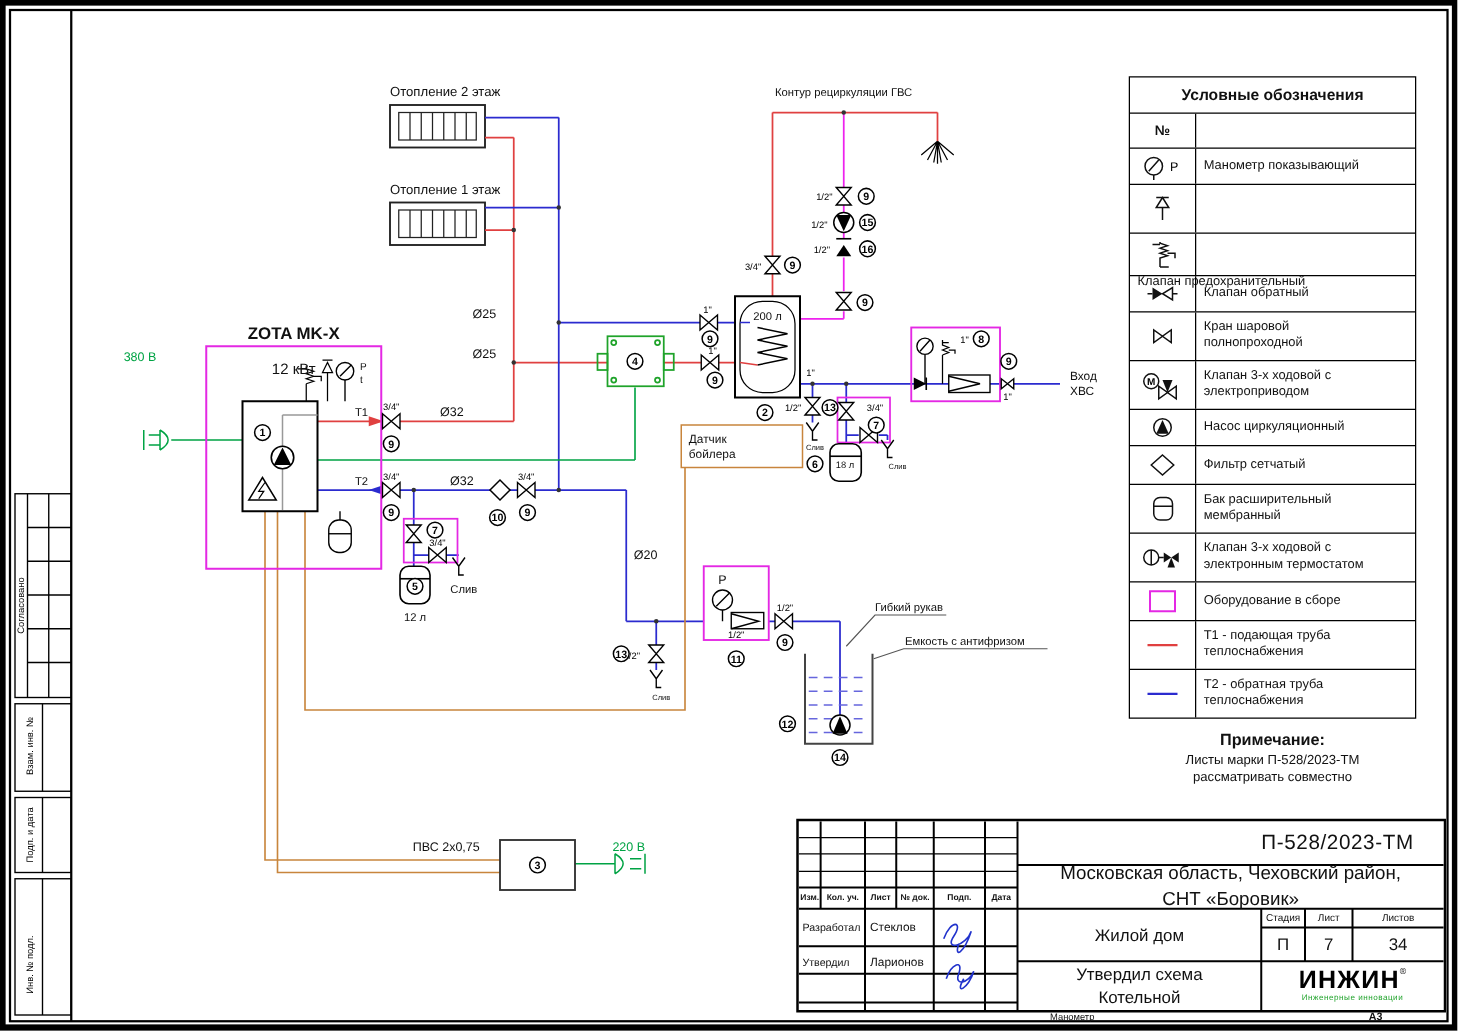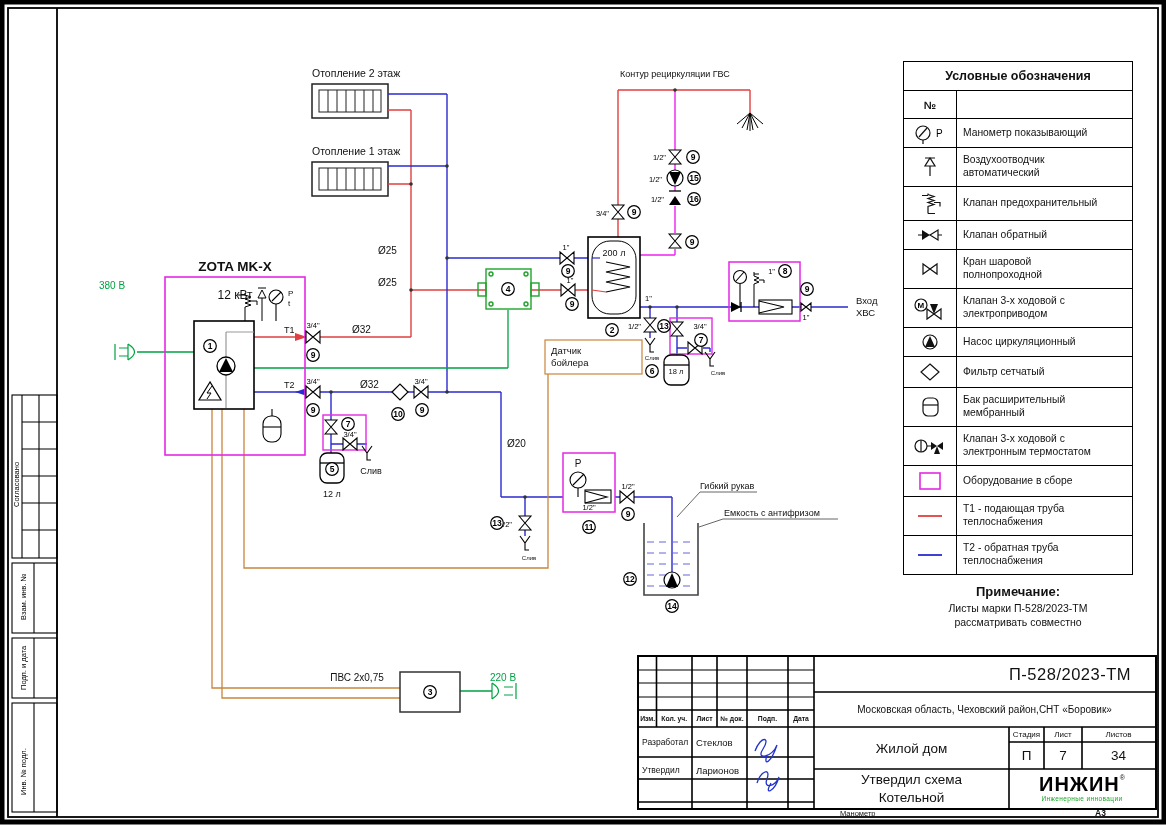--- a/index.html
+++ b/index.html
@@ -19,21 +19,21 @@
   .lg-row .lg-nm{font-size:10.3px;white-space:pre-line;line-height:1.25;}
   
   #note{left:897px;top:584px;width:242px;text-align:center;}
   #note .nt-title{font-weight:bold;font-size:13px;margin-bottom:3px;}
   #note .nt-line{font-size:10.5px;line-height:1.3;}
   
   #tb{left:637px;top:655px;width:520px;height:155px;border:2px solid #000;background:#fff;}
   #tb .cell{position:absolute;box-sizing:border-box;display:flex;align-items:center;justify-content:center;
             overflow:hidden;}
   #tb .doc{font-size:16.5px;justify-content:flex-end;padding-right:24px;letter-spacing:.5px;}
-  #tb .loc{flex-direction:row;font-size:10px;line-height:1.35;}
+  #tb .loc{flex-direction:column;font-size:15px;line-height:1.35;text-align:right;}
   #tb .obj{font-size:13.5px;}
   #tb .sht{flex-direction:column;font-size:13.5px;line-height:1.3;}
   #tb .sh{font-size:8px;}
   #tb .sv{font-size:13.5px;}
   #tb .rl{font-size:8.5px;justify-content:flex-start;padding-left:3px;}
   #tb .nm2{font-size:9.5px;justify-content:flex-start;padding-left:4px;}
   #tb .ch{font-size:6.8px;font-weight:bold;}
   .logo-wrap{text-align:center;line-height:1;}
   .logo-txt{font-weight:bold;font-size:20px;letter-spacing:1px;color:#000;}
   .logo-r{font-size:7px;vertical-align:top;}
@@ -450,24 +450,22 @@
             </svg>
           </div>
           <div class="lg-nm">Манометр показывающий</div>
         </div>
         <div class="lg-row" style="height: 38px;">
           <div class="lg-no">
             <svg width="48" height="38">
               <path fill="none" stroke="#111" stroke-width="1.2" d="M24,28 V18 M19,18 h10 l-5,-8 z M19,10 h10"></path>
             </svg>
           </div>
-          <div class="lg-nm">Воздухоотводчик
-автоматический</div>
-        </div>
-        <div class="lg-row" style="height: 33px;">
+        </div>
+        <div class="lg-row" style="height: 33px; flex-direction: column;">
           <div class="lg-no">
             <svg width="48" height="33">
               <path fill="none" stroke="#111" stroke-width="1.2" d="M22,26.5 V19.5 l6,-2 -6,-2 6,-2 -6,-2 6,-2 -6,-2 V6.5 M22,8.5 h-6 M28,15.5 h6 v4 M22,26.5 h7"></path>
             </svg>
           </div>
           <div class="lg-nm">Клапан предохранительный</div>
         </div>
         <div class="lg-row" style="height: 28px;">
           <div class="lg-no">
             <svg width="48" height="28">

